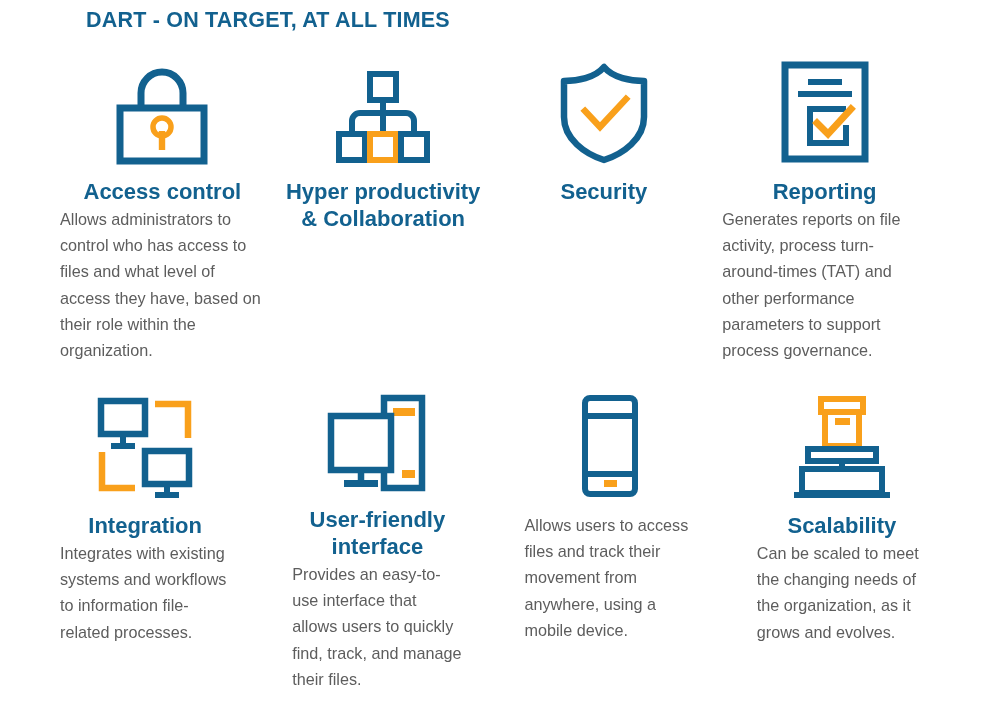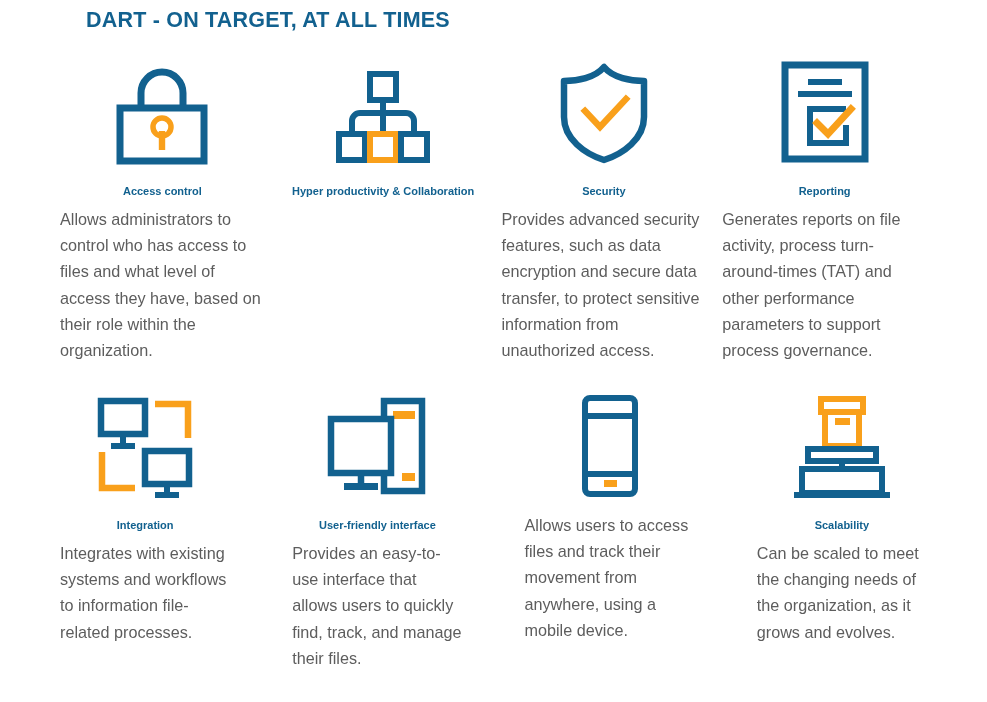--- a/index.html
+++ b/index.html
@@ -59,21 +59,21 @@
     height: 112px;
     display: flex;
     align-items: center;
     justify-content: center;
     margin-top: 6px;
     margin-bottom: 10px;
   }
   .cell-title {
     color: #12618f;
     font-weight: bold;
-    font-size: 11px;
+    font-size: 22px;
     line-height: 27px;
     text-align: center;
     margin: 0 0 1px 0;
   }
   .cell-text {
     color: #5d5d5d;
     font-size: 16.2px;
     line-height: 26.2px;
     margin: 0;
     font-family: "Liberation Sans", sans-serif;
@@ -121,21 +121,20 @@
       </div>
 
       <div class="cell">
         <div class="icon-wrap">
           <svg width="98" height="106" viewBox="0 0 98 106">
             <path d="M49 8 C40 19 22 22 9 22 V58 C9 80 30 95 49 101 C68 95 89 80 89 58 V22 C76 22 58 19 49 8 Z" fill="none" stroke="#12618f" stroke-width="6.5" stroke-linejoin="round"></path>
             <path d="M30 52 L45 68 L71 40" fill="none" stroke="#f9a01b" stroke-width="6.5" stroke-linecap="square" stroke-linejoin="miter"></path>
           </svg>
         </div>
         <div class="cell-title">Security</div>
-        <p class="cell-text t-w1">Provides advanced security features, such as data encryption and secure data transfer, to protect sensitive information from unauthorized access.</p>
       </div>
 
       <div class="cell">
         <div class="icon-wrap">
           <svg width="92" height="106" viewBox="0 0 92 106">
             <rect x="6" y="6" width="80" height="94" fill="none" stroke="#12618f" stroke-width="7"></rect>
             <rect x="29" y="20" width="34" height="6" fill="#12618f"></rect>
             <rect x="19" y="32" width="54" height="6" fill="#12618f"></rect>
             <path d="M67 50 H31 V84 H67 V66" fill="none" stroke="#12618f" stroke-width="6"></path>
             <path d="M38 64 L49 75 L72 50" fill="none" stroke="#f9a01b" stroke-width="7" stroke-linecap="square" stroke-linejoin="miter"></path>

